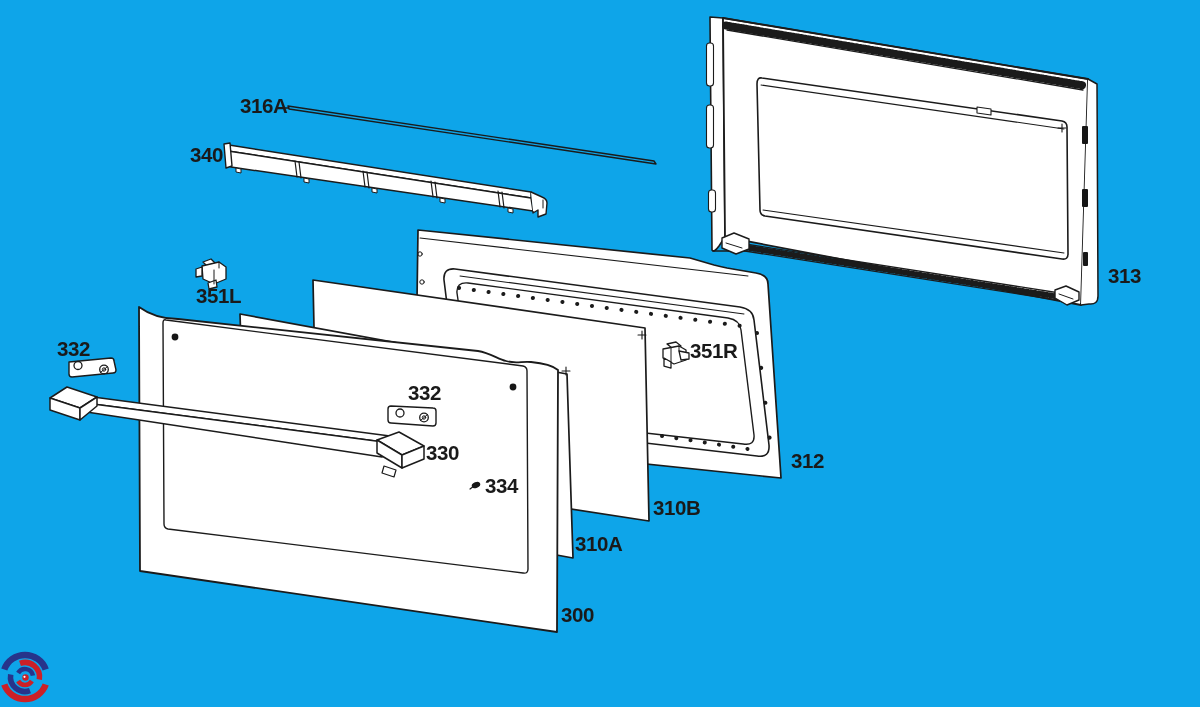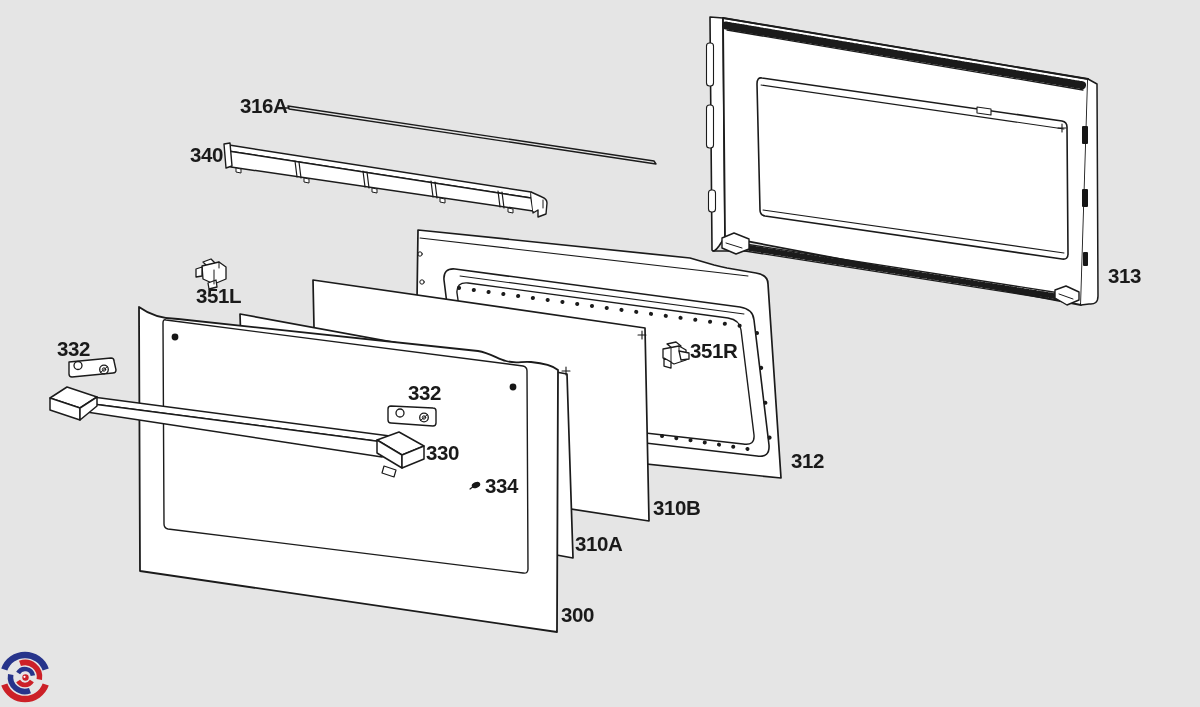--- a/index.html
+++ b/index.html
@@ -1,16 +1,16 @@
 <!DOCTYPE html>
 <html><head>
 <meta charset="utf-8">
 <style>
   html,body{margin:0;padding:0;background:#fff;}
-  .stage{position:relative;width:1200px;height:707px;background:#e5e5e5;overflow:hidden;
+  .stage{position:relative;width:1200px;height:707px;background:#0ea5e9;overflow:hidden;
          font-family:"Liberation Sans", sans-serif;}
   svg{position:absolute;left:0;top:0;}
   .part-label{font-family:"Liberation Sans", sans-serif;font-size:20.5px;font-weight:600;
               fill:#1a1a1a;letter-spacing:-0.4px;}
   .ln{stroke:#1b1b1b;fill:none;stroke-linecap:round;stroke-linejoin:round;}
   .fw{stroke:#1b1b1b;fill:#ffffff;stroke-linejoin:round;}
   .fd{fill:#161616;stroke:none;}
 </style>
 </head>
 <body>

